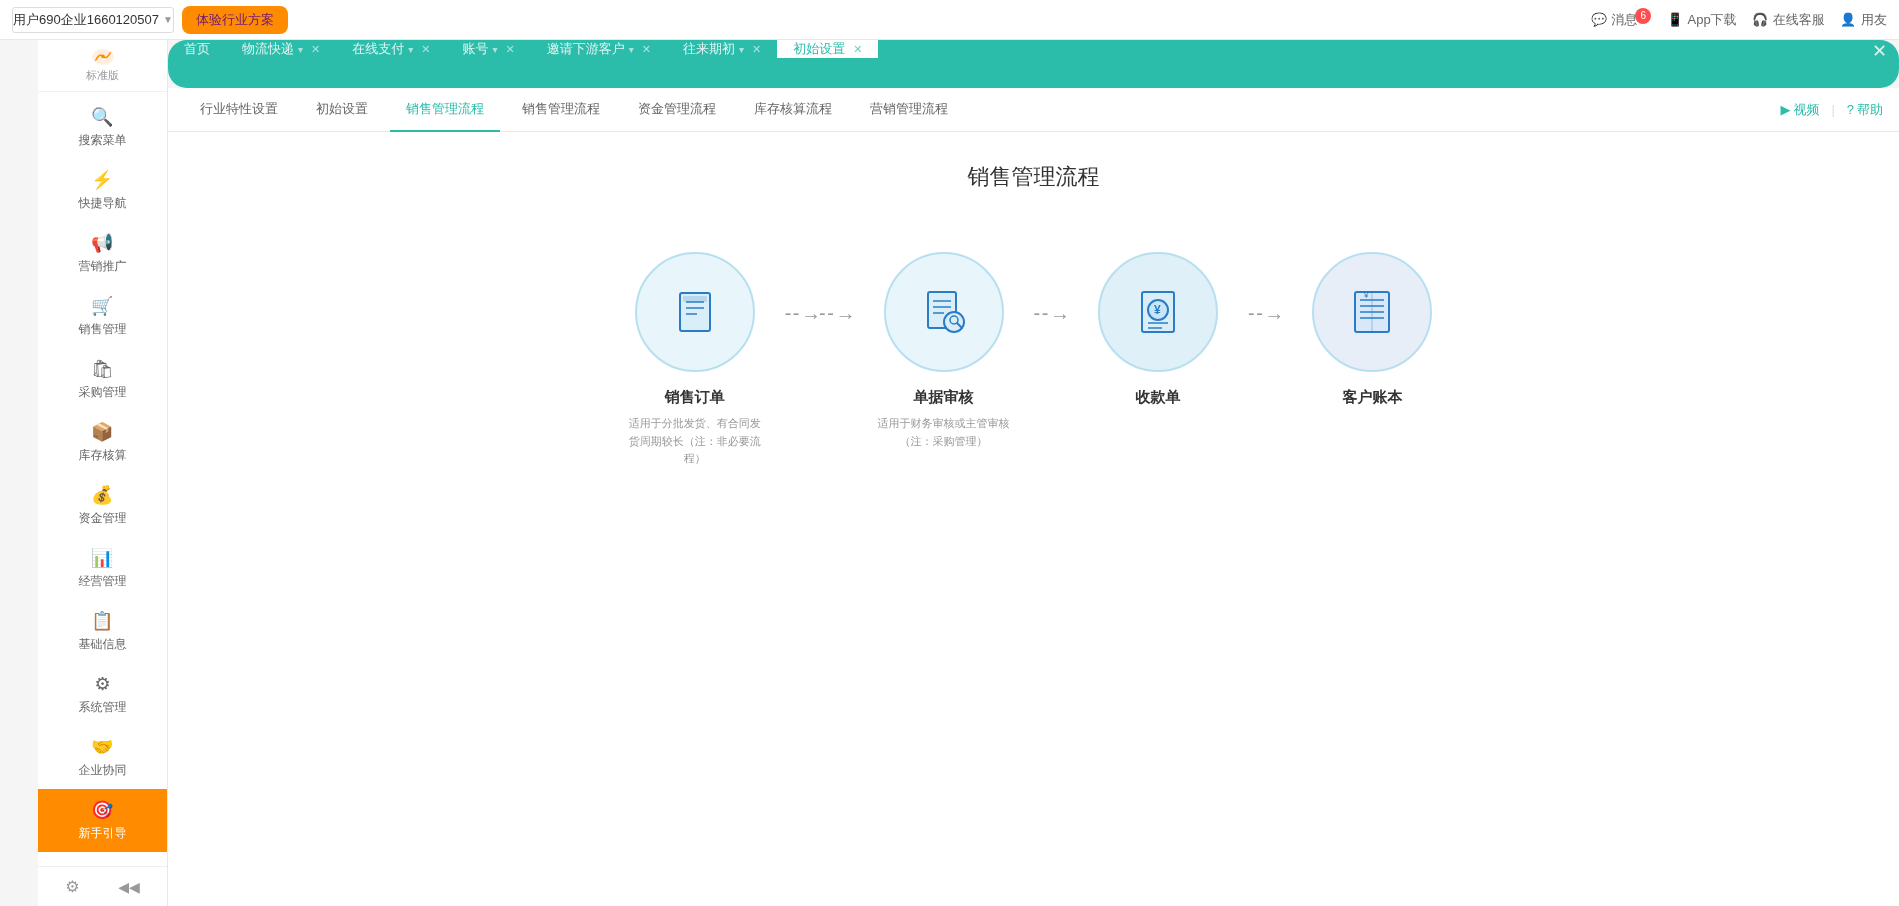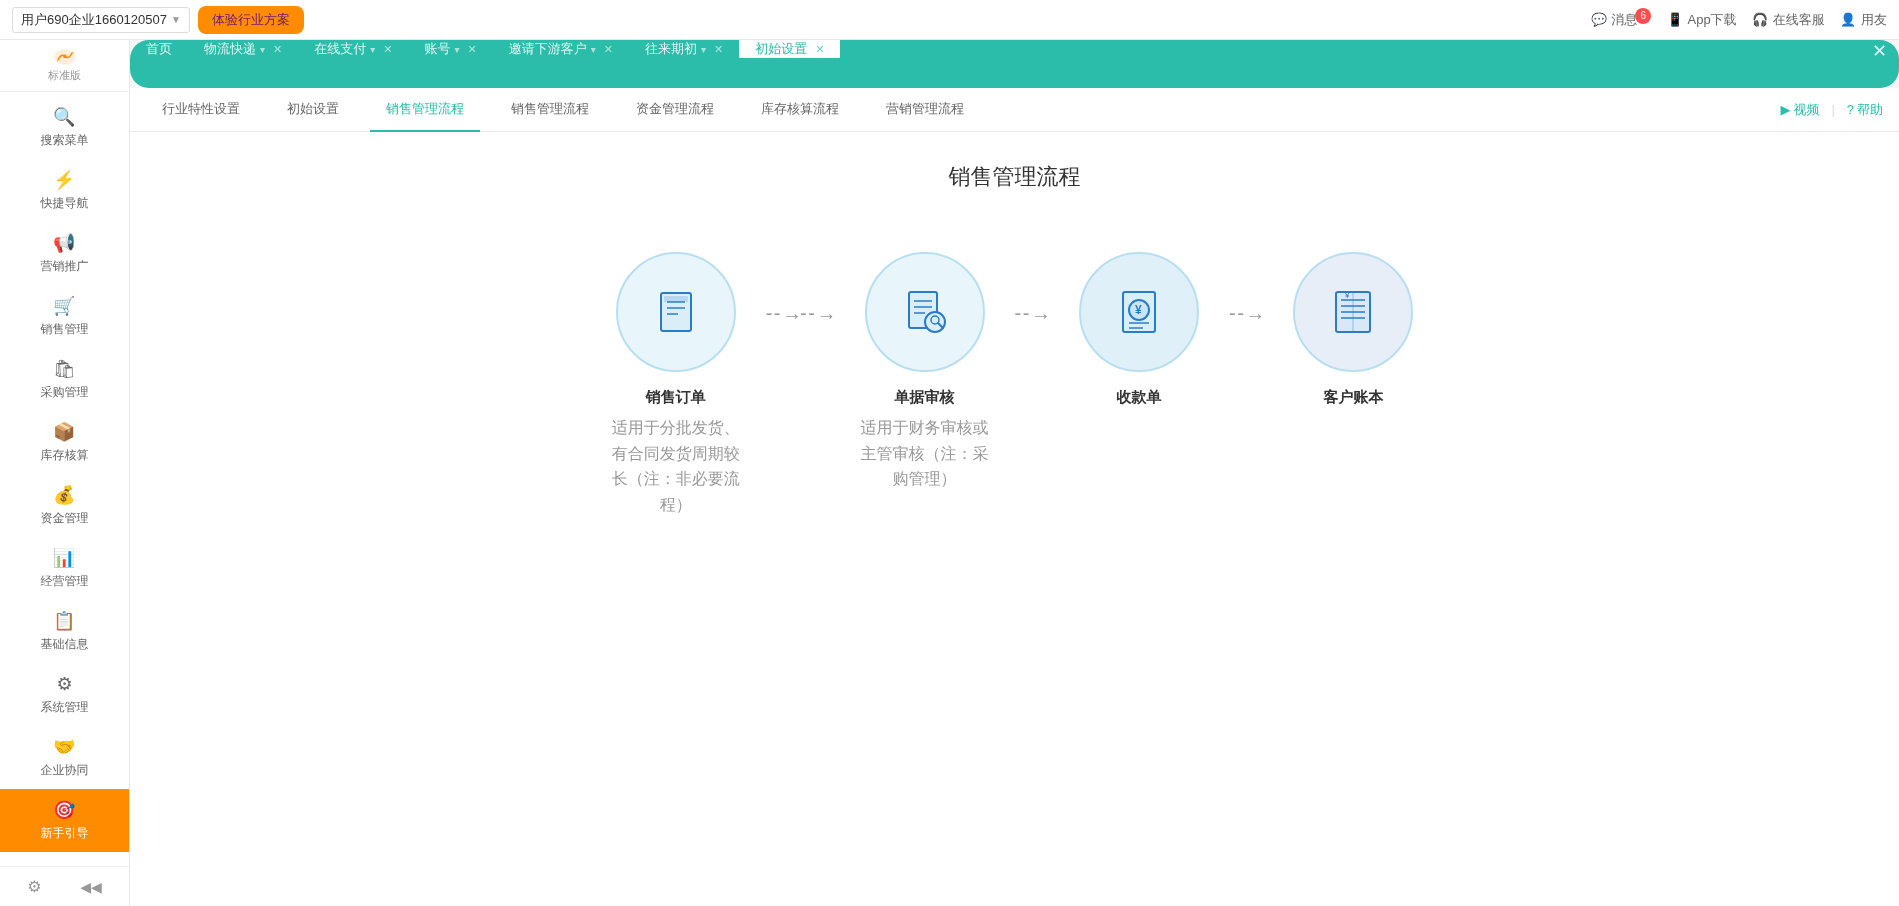--- a/index.html
+++ b/index.html
@@ -1,32 +1,32 @@
 <!DOCTYPE html>
 <html><head>
   <meta charset="utf-8">
   <style>
     * { margin: 0; padding: 0; box-sizing: border-box; }
     body { font-family: 'Microsoft YaHei', Arial, sans-serif; font-size: 13px; background: #f5f5f5; color: #333; width: 1899px; min-height: 906px; overflow-x: hidden; }
 
     
     .top-bar { height: 40px; background: #fff; display: flex; align-items: center; justify-content: space-between; padding: 0 12px; border-bottom: 1px solid #e8e8e8; }
     .top-bar-left { display: flex; align-items: center; gap: 8px; }
-    .user-select { display: flex; align-items: center; gap: 4px; font-size: 13px; color: #333; cursor: pointer; border: 1px solid #ddd; padding: 3px 8px; border-radius: 3px; background: #fff; }
+    .user-select { display: flex; align-items: center; gap: 4px; font-size: 13px; color: #333; cursor: pointer; border: 1px solid #ddd; padding: 3px 0; border-radius: 3px; background: #fff; }
     .user-select .arrow { font-size: 10px; color: #999; }
     .btn-trial { background: #ff8c00; color: #701a75; border: none; padding: 5px 14px; border-radius: 8px; cursor: pointer; font-size: 13px; }
     .top-bar-right { display: flex; align-items: center; gap: 16px; font-size: 13px; color: #666; }
     .top-bar-right .item { display: flex; align-items: center; gap: 4px; cursor: pointer; }
     .badge { background: #ff4d4f; color: #fff; border-radius: 50%; width: 16px; height: 16px; font-size: 10px; display: inline-flex; align-items: center; justify-content: center; margin-left: -6px; margin-top: -8px; vertical-align: top; }
 
     
     .layout { display: flex; height: calc(906px - 40px); }
 
     
-    .sidebar { width: 130px; background: #fff; border-right: 1px solid #e8e8e8; display: flex; flex-direction: column; flex-shrink: 0; }
+    .sidebar { width: 130px; background: #fff; border-right: 1px solid #e8e8e8; display: flex; flex-direction: column; flex-shrink: 0; margin-left: 38px; }
     .logo { height: 52px; display: flex; flex-direction: column; align-items: center; justify-content: center; background: #fff; padding: 8px 0; border-bottom: 1px solid #f0f0f0; }
     .logo-icon { width: 36px; height: 28px; }
     .logo-text { font-size: 11px; color: #999; margin-top: 2px; }
     .sidebar-menu { flex: 1; overflow-y: auto; padding: 4px 0; }
     .sidebar-item { display: flex; flex-direction: column; align-items: center; justify-content: center; padding: 10px 4px; cursor: pointer; color: #666; font-size: 12px; gap: 4px; }
     .sidebar-item.active { background: #ff8c00; color: #fff; border-radius: 0; }
     .sidebar-item .s-icon { font-size: 18px; }
     .sidebar-bottom { height: 40px; display: flex; align-items: center; justify-content: space-around; border-top: 1px solid #f0f0f0; padding: 0 8px; }
     .sidebar-bottom .s-icon { font-size: 16px; color: #999; cursor: pointer; }
 
@@ -35,37 +35,37 @@
 
     
     .nav-tabs { height: 48px; background: #2bbcaa; display: flex; align-items: flex-start; position: relative; border-radius: 19px; }
     .nav-tab { display: flex; align-items: center; padding: 0 16px; font-size: 13px; color: rgba(255,255,255,0.85); cursor: pointer; gap: 4px; white-space: nowrap; }
     .nav-tab.active { background: #fff; color: #2bbcaa; font-weight: 500; }
     .nav-tab .close-x { font-size: 11px; opacity: 0.7; margin-left: 4px; }
     .nav-tab .arrow-down { font-size: 10px; opacity: 0.7; }
     .nav-tabs-right { margin-left: auto; display: flex; align-items: center; padding-right: 12px; color: rgba(255,255,255,0.8); font-size: 18px; cursor: pointer; }
 
     
-    .sub-tabs { height: 44px; background: #fff; display: flex; align-items: center; padding: 0 16px; border-bottom: 1px solid #e8e8e8; gap: 15px; }
+    .sub-tabs { height: 44px; background: #fff; display: flex; align-items: center; padding: 0 16px; border-bottom: 1px solid #e8e8e8; gap: 6px; }
     .sub-tab { padding: 0 16px; height: 44px; display: flex; align-items: center; font-size: 13px; color: #666; cursor: pointer; border-bottom: 2px solid transparent; white-space: nowrap; }
     .sub-tab.active { color: #2bbcaa; border-bottom: 2px solid #2bbcaa; font-weight: 500; }
     .sub-tabs-right { margin-left: auto; display: flex; align-items: center; gap: 12px; color: #2bbcaa; font-size: 13px; }
     .sub-tabs-right .item { display: flex; align-items: center; gap: 3px; cursor: pointer; }
 
     
     .main-content { flex: 1; background: #fff; overflow-y: auto; padding: 30px 40px; }
     .page-title { text-align: center; font-size: 22px; color: #333; font-weight: 500; margin-bottom: 60px; }
 
     
     .flow-container { display: flex; align-items: flex-start; justify-content: center; gap: 0; padding: 0 60px; }
     .flow-item { display: flex; flex-direction: column; align-items: center; width: 180px; }
     .flow-circle { width: 120px; height: 120px; border-radius: 50%; border: 2px solid #b8dff0; background: #e8f6fb; display: flex; align-items: center; justify-content: center; }
     .flow-circle svg { width: 52px; height: 52px; }
     .flow-label { font-size: 15px; color: #333; margin-top: 16px; font-weight: 700; }
-    .flow-desc { font-size: 16px; color: #999; margin-top: 8px; text-align: center; line-height: 1.6; max-width: 140px; }
+    .flow-desc { font-size: 11px; color: #999; margin-top: 8px; text-align: center; line-height: 1.6; max-width: 140px; }
     .flow-arrow { display: flex; align-items: center; padding-top: 50px; color: #999; font-size: 20px; letter-spacing: -2px; }
 
     
     ::-webkit-scrollbar { width: 6px; height: 6px; }
     ::-webkit-scrollbar-thumb { background: #ddd; border-radius: 3px; }
   </style>
 </head>
 <body>
 
 <div class="top-bar">

